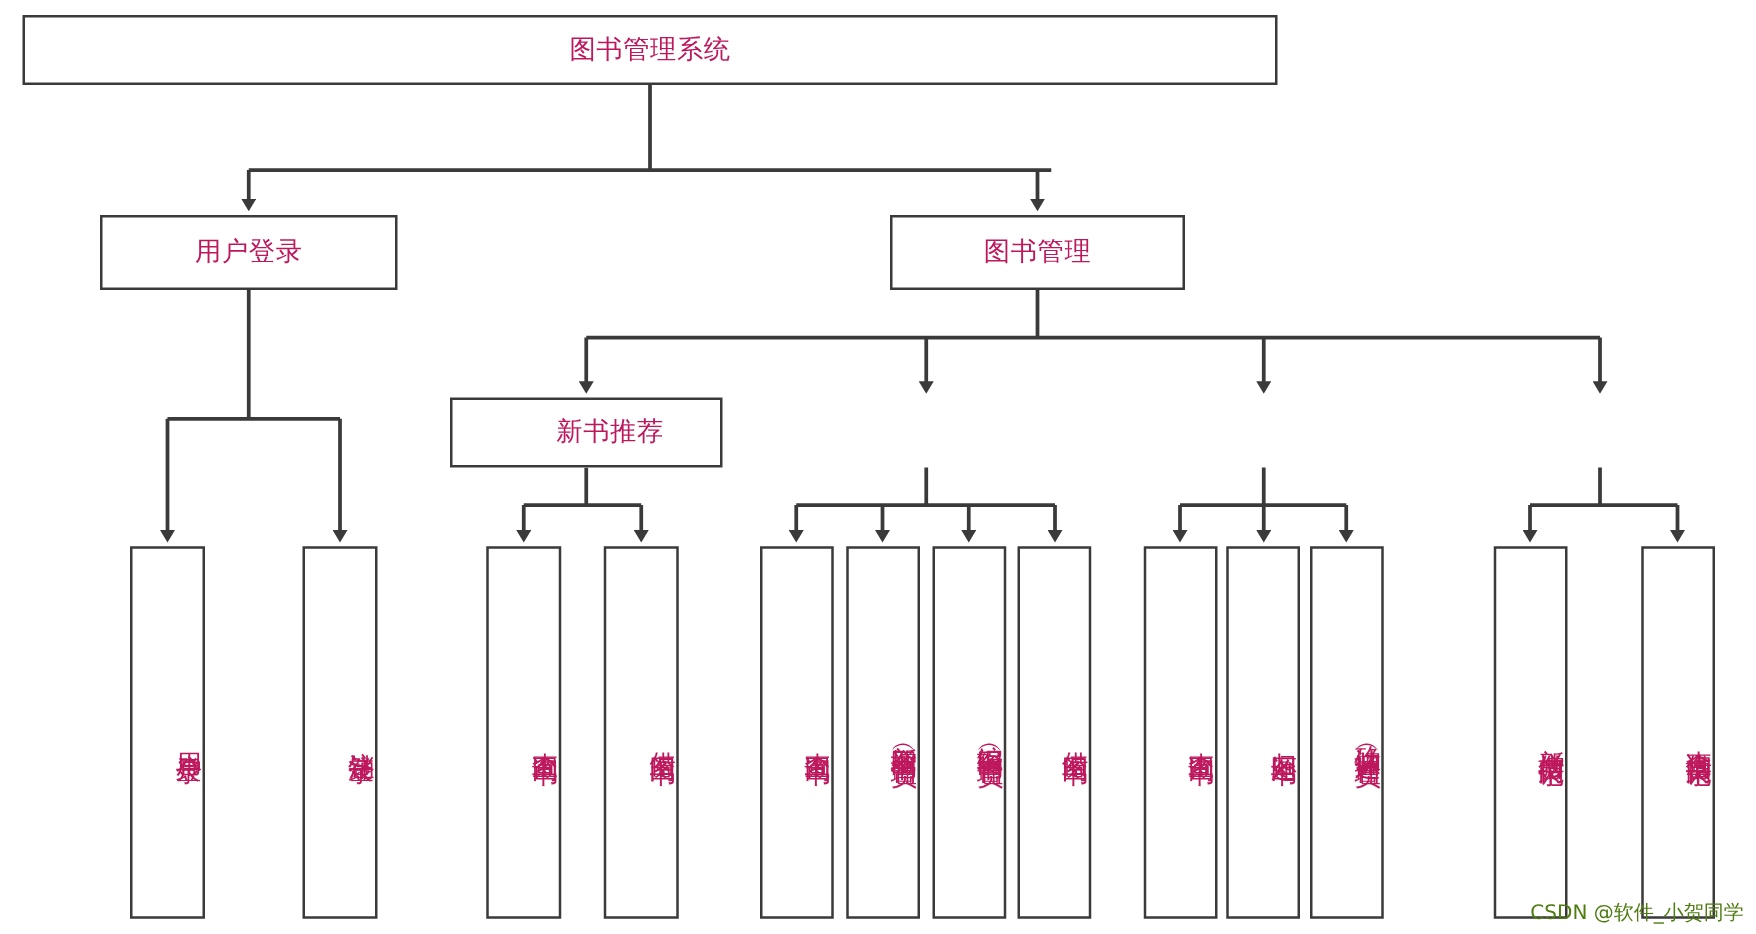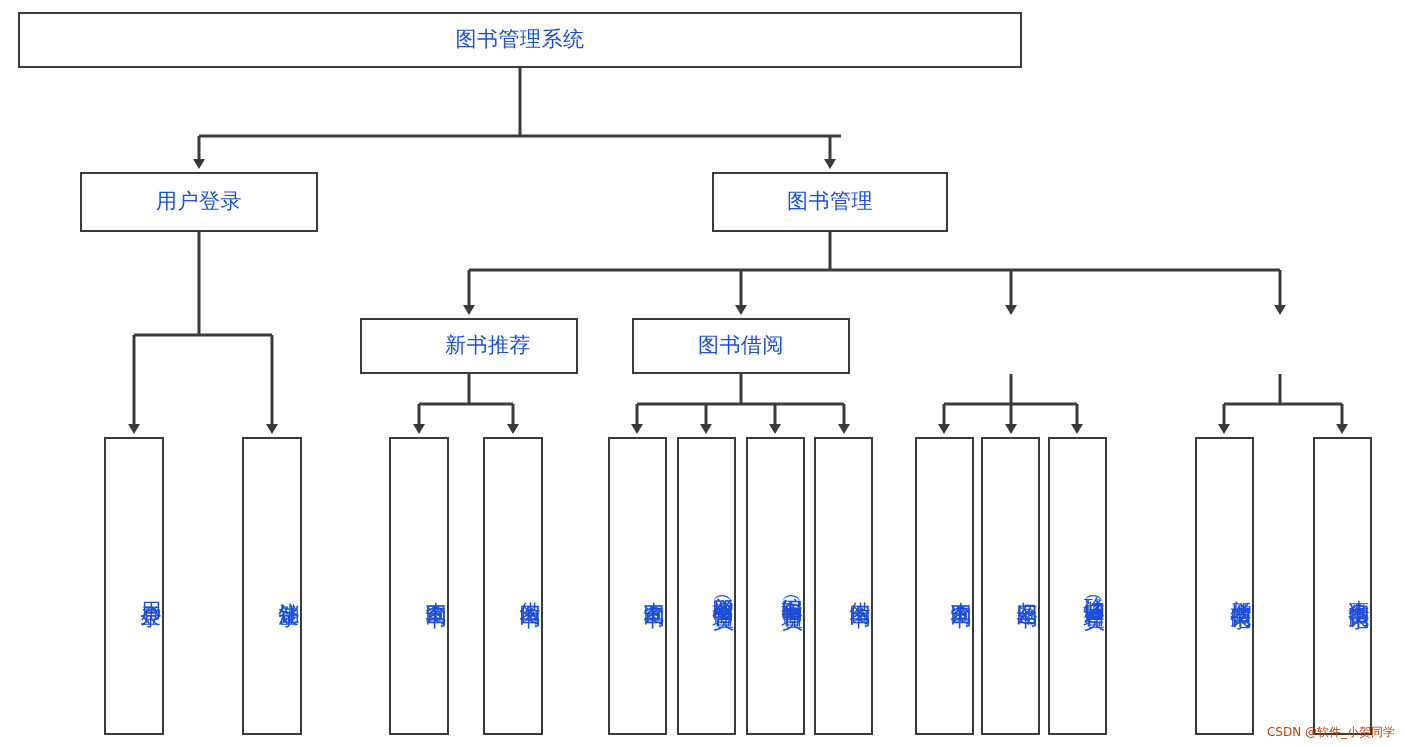--- a/index.html
+++ b/index.html
@@ -22,21 +22,21 @@
     left: 0;
     top: 0;
     width: 1405px;
     height: 747px;
   }
   .node {
     position: absolute;
     box-sizing: border-box;
     border: 2px solid #3a3a3a;
     background: #ffffff;
-    color: #1d4ed8;
+    color: #be185d;
     display: flex;
     align-items: center;
     justify-content: center;
     text-align: center;
     letter-spacing: 0.5px;
   }
   .node.horizontal {
     font-size: 21px;
     line-height: 1.2;
   }
@@ -47,22 +47,22 @@
     justify-content: center;
     padding-top: 6px;
     font-size: 21px;
     line-height: 1.05;
     letter-spacing: 2px;
   }
   #watermark {
     position: absolute;
     right: 10px;
     bottom: 6px;
-    font-size: 12px;
-    color: #c2410c;
+    font-size: 16px;
+    color: #4d7c0f;
     white-space: nowrap;
     font-family: "DejaVu Sans", "Liberation Sans", sans-serif;
   }
 </style>
 </head>
 <body>
 
 <div id="canvas">
 
   <svg id="edges" viewBox="0 0 1405 747" xmlns="http://www.w3.org/2000/svg">
@@ -124,23 +124,20 @@
   </div>
 
   <div class="node horizontal" style="left:712px; top:172px; width:236px; height:60px;justify-content:center;">
     <span>图书管理</span>
   </div>
 
   <div class="node horizontal" style="left:360px; top:318px; width:218px; height:56px;padding-left:38px;">
     <span>新书推荐</span>
   </div>
 
-  <div class="node horizontal" style="left:632px; top:318px; width:218px; height:56px;">
-    <span>图书借阅</span>
-  </div>
 
 
 
   <div class="node vertical" style="left:104px; top:437px; width:60px; height:298px;">
     <span>用户登录</span>
   </div>
 
   <div class="node vertical" style="left:242px; top:437px; width:60px; height:298px;">
     <span>注销登录</span>
   </div>

